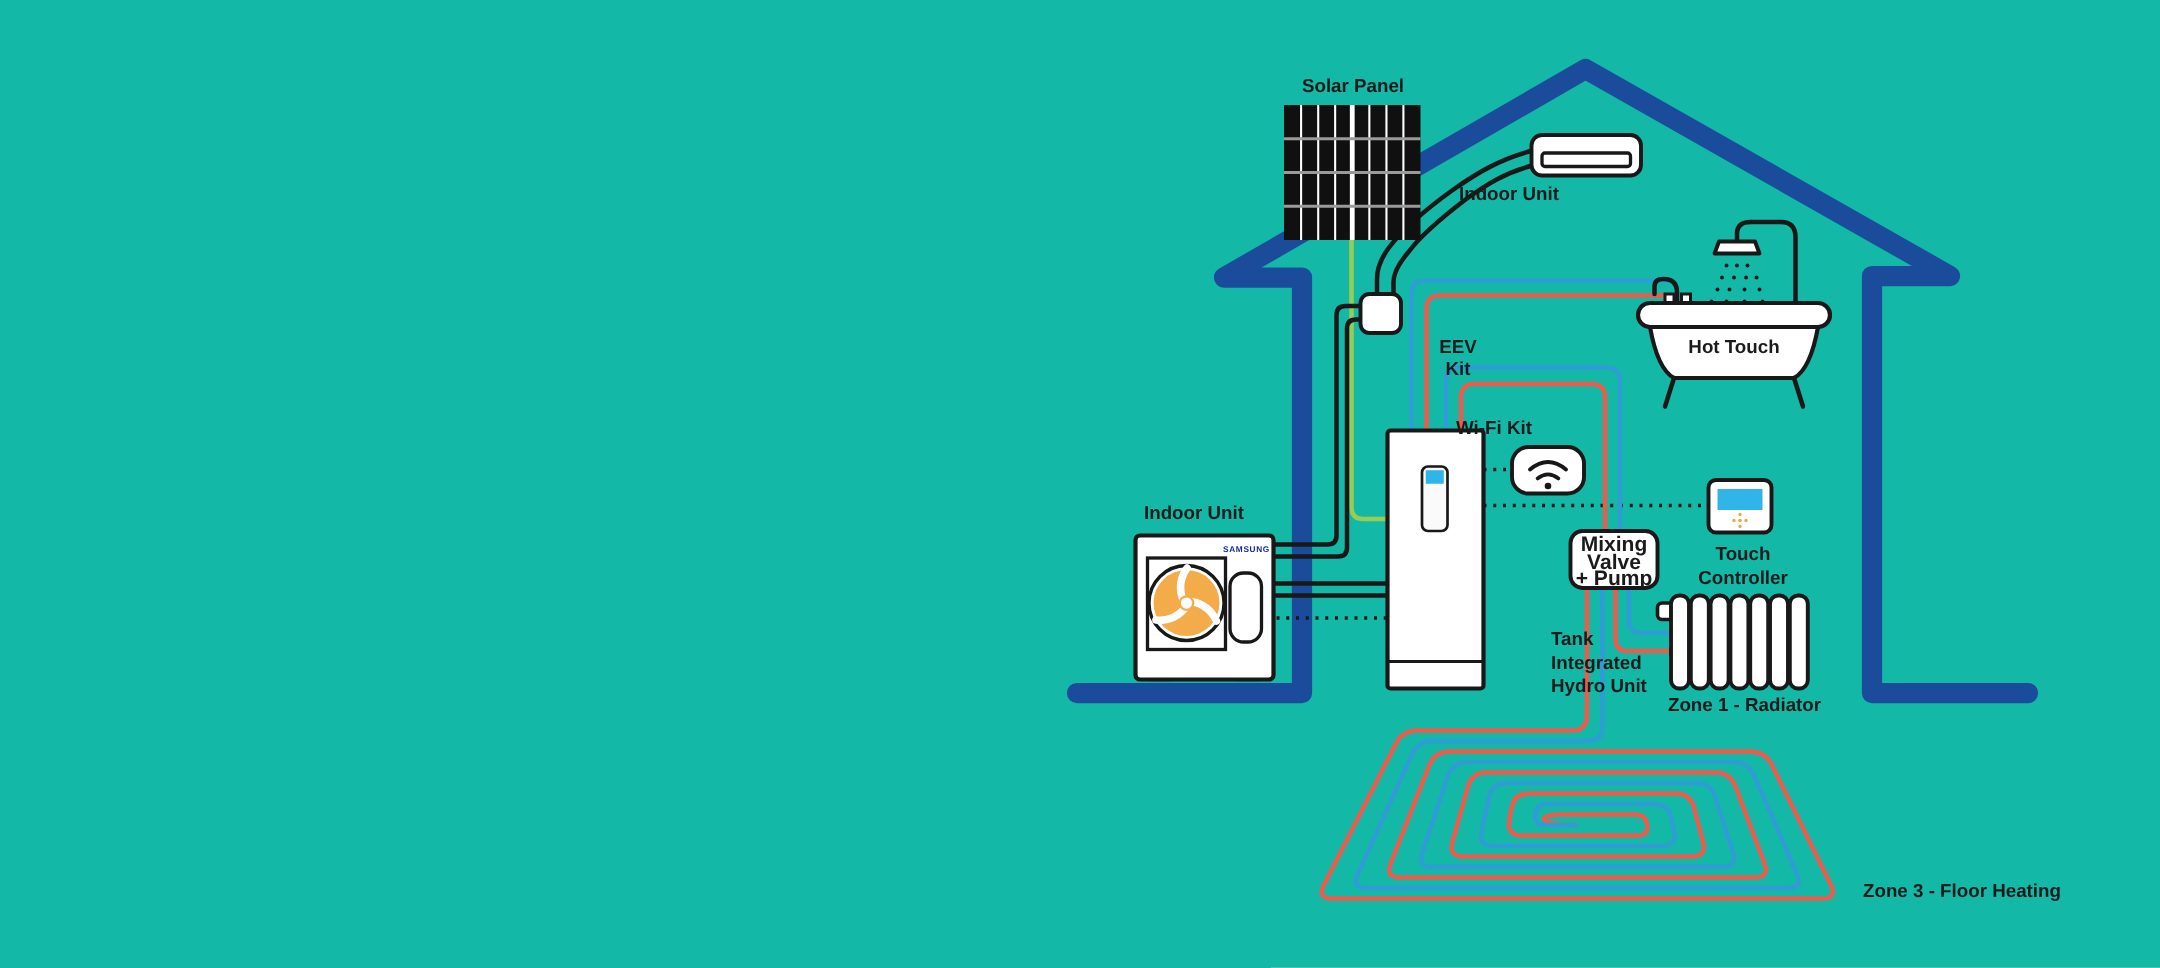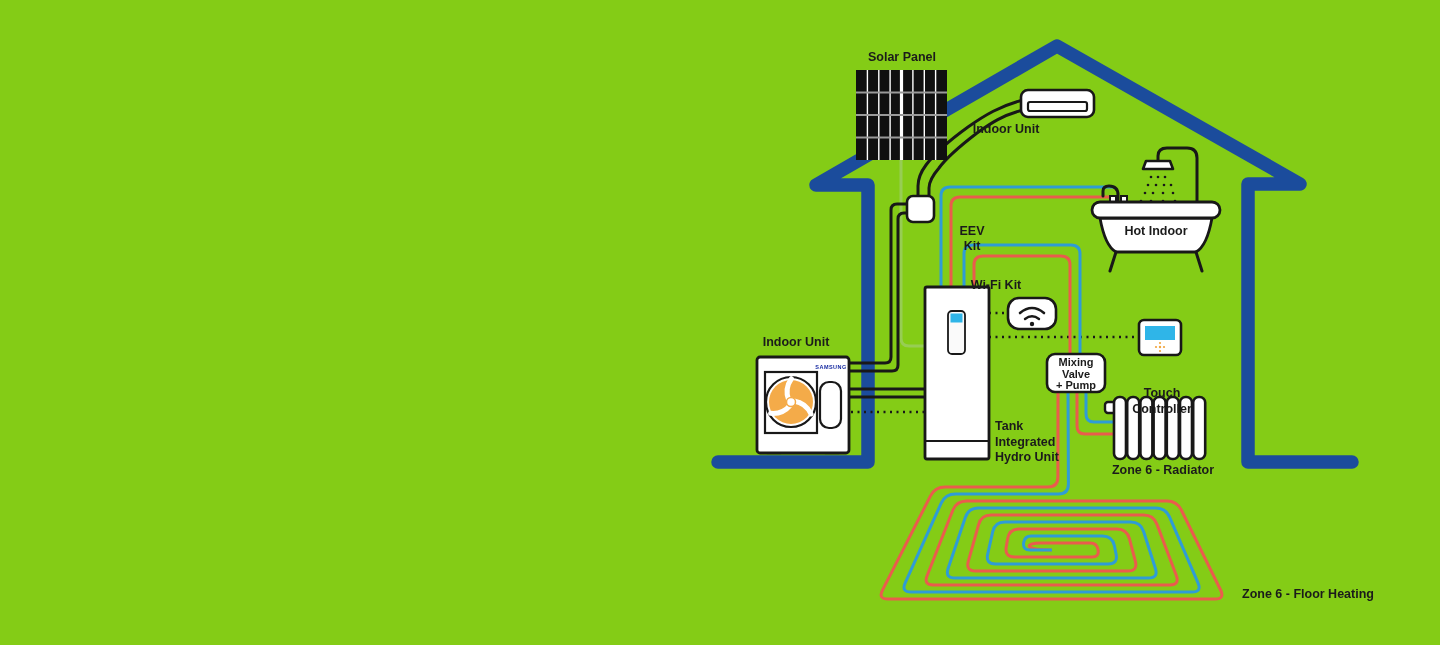--- a/index.html
+++ b/index.html
@@ -1,25 +1,25 @@
 <!DOCTYPE html>
 <html><head>
 <meta charset="utf-8">
 <style>
   html,body{margin:0;padding:0;}
   body{background:#f5f1ee;font-family:"Liberation Sans",sans-serif;}
-  .stage{position:relative;width:1440px;height:645px;background:#84cc16;overflow:hidden;}
+  .stage{position:relative;width:1440px;height:645px;background:#14b8a6;overflow:hidden;}
   .stage svg{position:absolute;left:0;top:0;}
   .lbl{position:absolute;font:700 12.5px "Liberation Sans",sans-serif;color:#1b1b1b;
        white-space:pre-line;line-height:1.18;letter-spacing:0px;}
   .c{transform:translateX(-50%);text-align:center;}
   .lbl.eev{line-height:1.2;}
-  .lbl.tank{line-height:15.5px;text-align:left;}
+  .lbl.tank{line-height:15.5px;text-align:left;margin-left:39px;}
   .lbl.touch{line-height:16px;}
-  .lbl.valve{font-size:11px;line-height:11.5px;}
+  .lbl.valve{font-size:14px;line-height:11.5px;}
   .lbl.samsung{font-size:5.5px;letter-spacing:.45px;color:#1428a0;}
 </style>
 </head>
 <body>
 
 <div class="stage">
 <svg width="1440" height="645" viewBox="0 0 1440 645">
 
   <path d="M718 462 L868 462 L868 185 L816 185 L1057 46 L1300 184 L1248 184 L1248 462 L1352 462" fill="none" stroke="#1b4c9c" stroke-width="13.5" stroke-linejoin="round" stroke-linecap="round"></path>
 
@@ -167,27 +167,27 @@
       <circle cx="791" cy="402" r="4.5" fill="#ffffff" stroke="#f4ab49" stroke-width="1.5"></circle>
     </g>
     <rect x="820" y="382" width="21" height="46" rx="9" fill="#ffffff" stroke="#181818" stroke-width="2.2"></rect>
   </g>
 </svg>
 
   <div class="lbl c" style="left:902px;top:50px;">Solar Panel</div>
   <div class="lbl c" style="left:1006px;top:122px;">Indoor Unit</div>
   <div class="lbl c eev" style="left:972px;top:224px;">EEV
 Kit</div>
-  <div class="lbl c" style="left:1156px;top:224px;">Hot Indoor</div>
+  <div class="lbl c" style="left:1156px;top:224px;">Hot Touch</div>
   <div class="lbl c" style="left:996px;top:278px;">Wi-Fi Kit</div>
   <div class="lbl c" style="left:796px;top:335px;">Indoor Unit</div>
   <div class="lbl c samsung" style="left:831px;top:364px;">SAMSUNG</div>
-  <div class="lbl c touch" style="left:1162px;top:361px;margin-top:24px;">Touch
+  <div class="lbl c touch" style="left:1162px;top:361px;">Touch
 Controller</div>
   <div class="lbl tank" style="left:995px;top:419px;">Tank
 Integrated
 Hydro Unit</div>
   <div class="lbl c valve" style="left:1076px;top:357px;">Mixing
 Valve
 + Pump</div>
-  <div class="lbl c" style="left:1163px;top:463px;">Zone 6 - Radiator</div>
-  <div class="lbl" style="left:1242px;top:587px;">Zone 6 - Floor Heating</div>
+  <div class="lbl c" style="left:1163px;top:463px;">Zone 1 - Radiator</div>
+  <div class="lbl" style="left:1242px;top:587px;">Zone 3 - Floor Heating</div>
 </div>
 
 </body></html>

